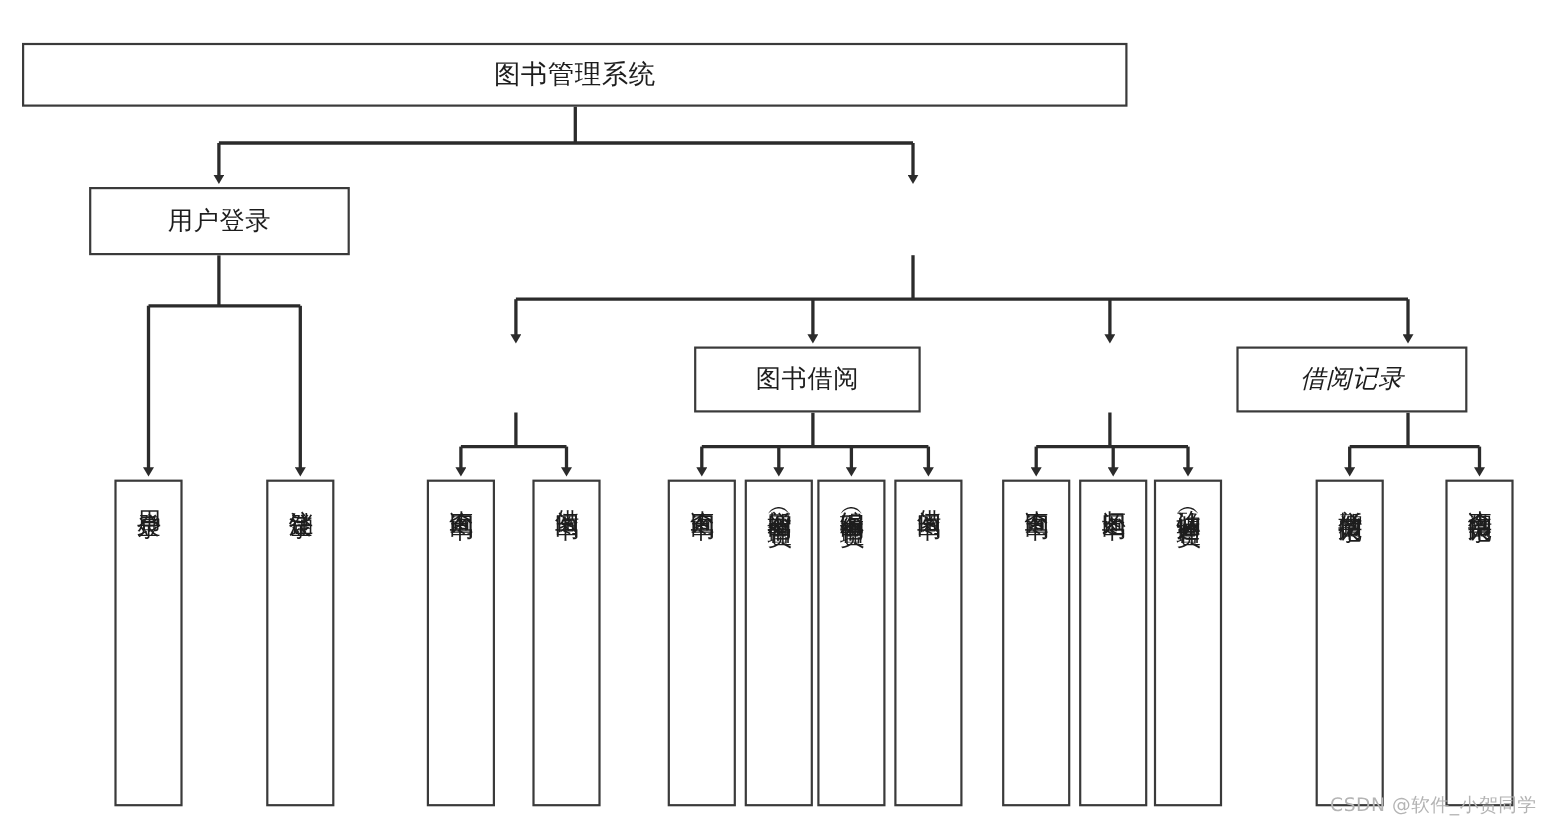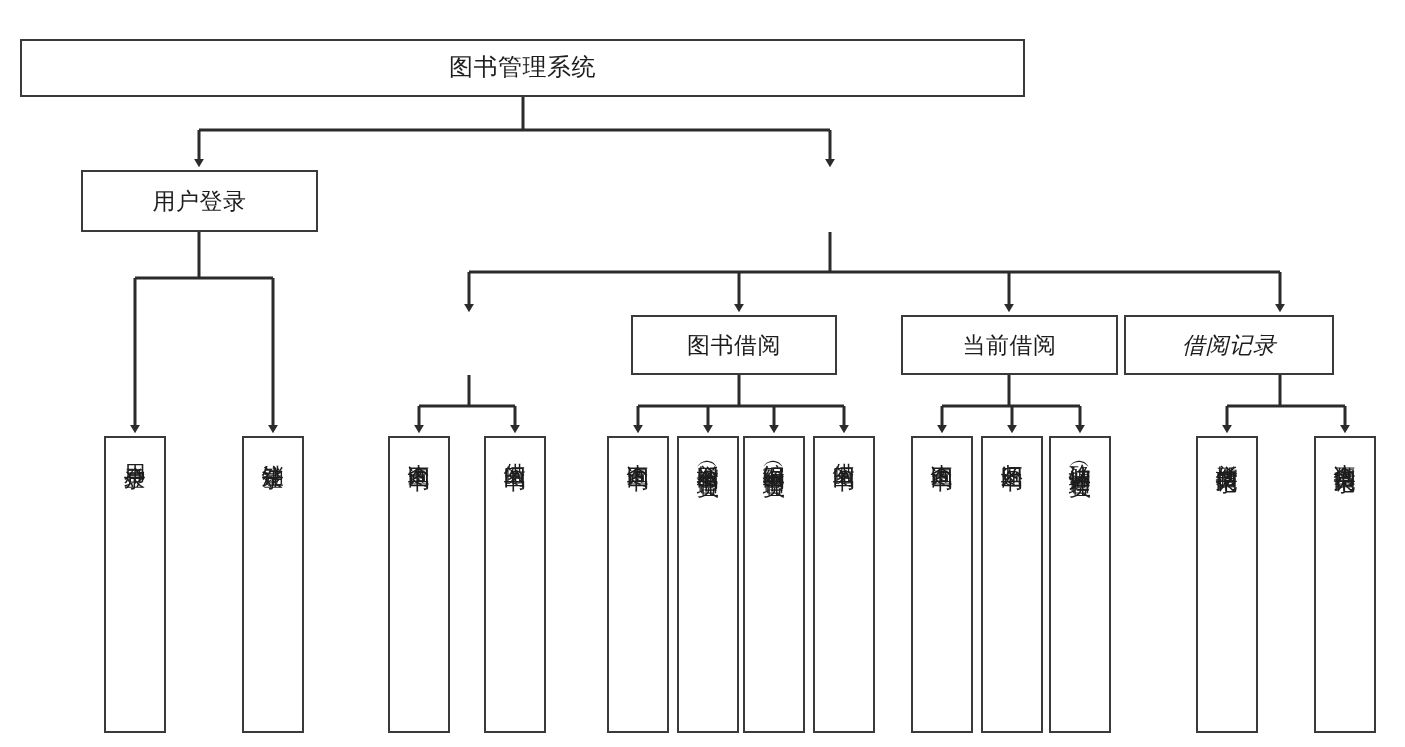--- a/index.html
+++ b/index.html
@@ -137,23 +137,20 @@
   <div class="node level1" style="left:81px; top:170px; width:237px; height:62px;">
     <span class="node-label">用户登录</span>
   </div>
 
 
 
   <div class="node level2" style="left:631px; top:315px; width:206px; height:60px;">
     <span class="node-label">图书借阅</span>
   </div>
 
-  <div class="node level2" style="left:901px; top:315px; width:217px; height:60px;">
-    <span class="node-label">当前借阅</span>
-  </div>
 
   <div class="node level2" style="left:1124px; top:315px; width:210px; height:60px;font-style:italic;">
     <span class="node-label">借阅记录</span>
   </div>
 
   <div class="node leaf" style="left:104px; top:436px; width:62px; height:297px;">
     <span class="node-label">用户登录</span>
   </div>
 
   <div class="node leaf" style="left:242px; top:436px; width:62px; height:297px;">
@@ -197,14 +194,15 @@
   </div>
 
   <div class="node leaf" style="left:1196px; top:436px; width:62px; height:297px;">
     <span class="node-label">新增借阅记录</span>
   </div>
 
   <div class="node leaf" style="left:1314px; top:436px; width:62px; height:297px;">
     <span class="node-label">查询借阅记录</span>
   </div>
 
+  <div class="watermark">CSDN @软件_小贺同学</div>
 
 </div>
 
 </body></html>

